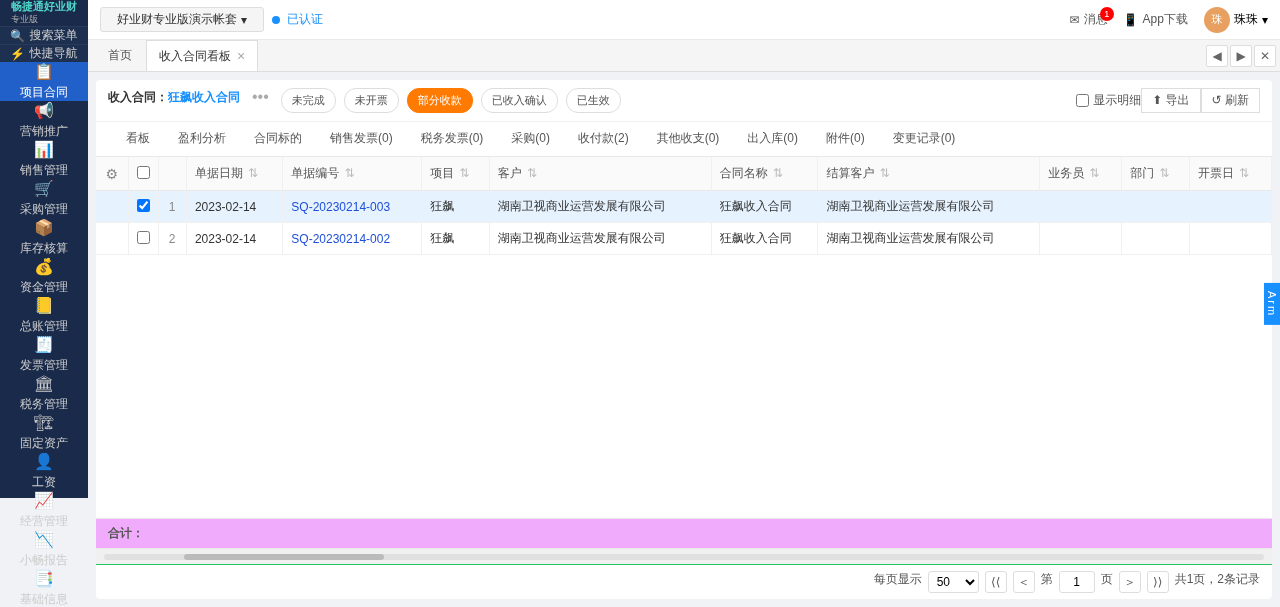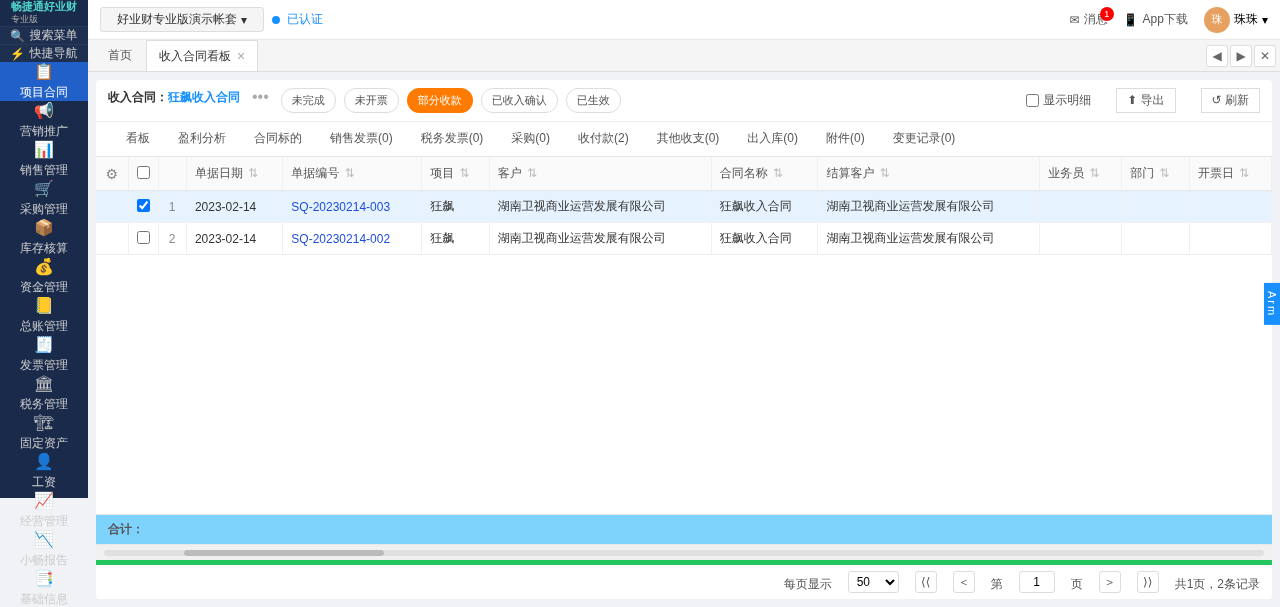--- a/index.html
+++ b/index.html
@@ -45,21 +45,21 @@
     .page-header { padding: 8px 12px; display: flex; gap: 8px; border-bottom: 1px solid #f0f0f0; }
     .page-title { font-size: 14px; font-weight: bold; color: #333; }
     .page-title-name { color: #1890ff; }
     .header-more { color: #aaa; cursor: pointer; font-size: 16px; padding: 0 4px; }
     .status-btn { padding: 2px 10px; border-radius: 12px; font-size: 11px; cursor: pointer; border: 1px solid #ddd; background: #fff; color: #555; }
     .status-btn.partial { background: #ff7a00; color: #fff; border-color: #ff7a00; }
     .status-btn.confirmed { background: #fff; color: #555; border-color: #ddd; }
     .status-btn.effective { background: #fff; color: #555; border-color: #ddd; }
     .status-btn.incomplete { background: #fff; color: #555; border-color: #ddd; }
     .status-btn.uninvoiced { background: #fff; color: #555; border-color: #ddd; }
-    .header-actions { margin-left: auto; display: flex; align-items: center; gap: 25px; padding-left: 19px; }
+    .header-actions { margin-left: auto; display: flex; align-items: center; gap: 0; padding-left: 19px; }
     .header-actions label { display: flex; align-items: center; gap: 4px; color: #555; font-size: 12px; cursor: pointer; }
     .action-btn { padding: 3px 10px; border: 1px solid #ddd; background: #fff; color: #555; border-radius: 0; cursor: pointer; font-size: 12px; }
 
     
     .sub-tabs { display: flex; padding: 0 16px; border-bottom: 1px solid #e8e8e8; }
     .sub-tab { padding: 8px 14px; font-size: 12px; color: #555; cursor: pointer; border-bottom: 2px solid transparent; margin-bottom: -1px; }
     .sub-tab.active { color: #1890ff; border-bottom-color: #1890ff; font-weight: 500; }
 
     
     .table-container { flex: 1; overflow: auto; }
@@ -70,30 +70,30 @@
     tr.row-selected { background: #e6f3ff; }
     .th-settings { width: 32px; text-align: center; }
     .th-check { width: 28px; text-align: center; }
     .col-link { color: #1d4ed8; cursor: pointer; }
     .sort-icon { color: #bbb; margin-left: 2px; }
     .checkbox-cell { text-align: center; }
     .row-num { text-align: center; color: #888; }
     .settings-icon { color: #888; cursor: pointer; font-size: 14px; }
 
     
-    .footer-bar { padding: 6px 12px; border-top: 1px solid #e8e8e8; background: #7dd3fc; display: flex; align-items: flex-end; }
+    .footer-bar { padding: 6px 12px; border-top: 1px solid #e8e8e8; background: #f0abfc; display: flex; align-items: flex-end; }
     .footer-total { color: #555; font-size: 12px; font-weight: bold; }
 
     
     .scroll-area { height: 16px; background: #f0f0f0; border-top: 1px solid #e8e8e8; display: flex; align-items: center; padding: 0 8px; }
     .scroll-track { flex: 1; height: 6px; background: #e0e0e0; border-radius: 3px; position: relative; }
     .scroll-thumb { width: 200px; height: 6px; background: #bbb; border-radius: 3px; position: absolute; left: 80px; }
 
     
-    .pagination { padding: 6px 12px; display: flex; align-items: flex-end; justify-content: flex-end; gap: 16px; border-top: 5px solid #22c55e; }
+    .pagination { padding: 6px 12px; display: flex; align-items: flex-start; justify-content: flex-end; gap: 6px; border-top: 1px solid #22c55e; }
     .pagination-label { color: #555; }
     .pagination-select { padding: 2px 4px; border: 1px solid #ddd; border-radius: 3px; background: #fff; }
     .pagination-btn { width: 22px; height: 22px; border: 1px solid #ddd; background: #fff; border-radius: 3px; cursor: pointer; display: flex; align-items: center; justify-content: center; color: #555; font-size: 12px; }
     .pagination-input { width: 36px; height: 22px; border: 1px solid #ddd; border-radius: 3px; text-align: center; font-size: 12px; }
     .pagination-info { color: #555; }
 
     
     .right-float { position: fixed; right: 0; top: 50%; transform: translateY(-50%); width: 16px; background: #1890ff; display: flex; flex-direction: column; align-items: center; padding: 4px 0; cursor: pointer; z-index: 100; }
     .right-float-text { color: #fff; writing-mode: vertical-rl; font-size: 10px; letter-spacing: 2px; }
 

